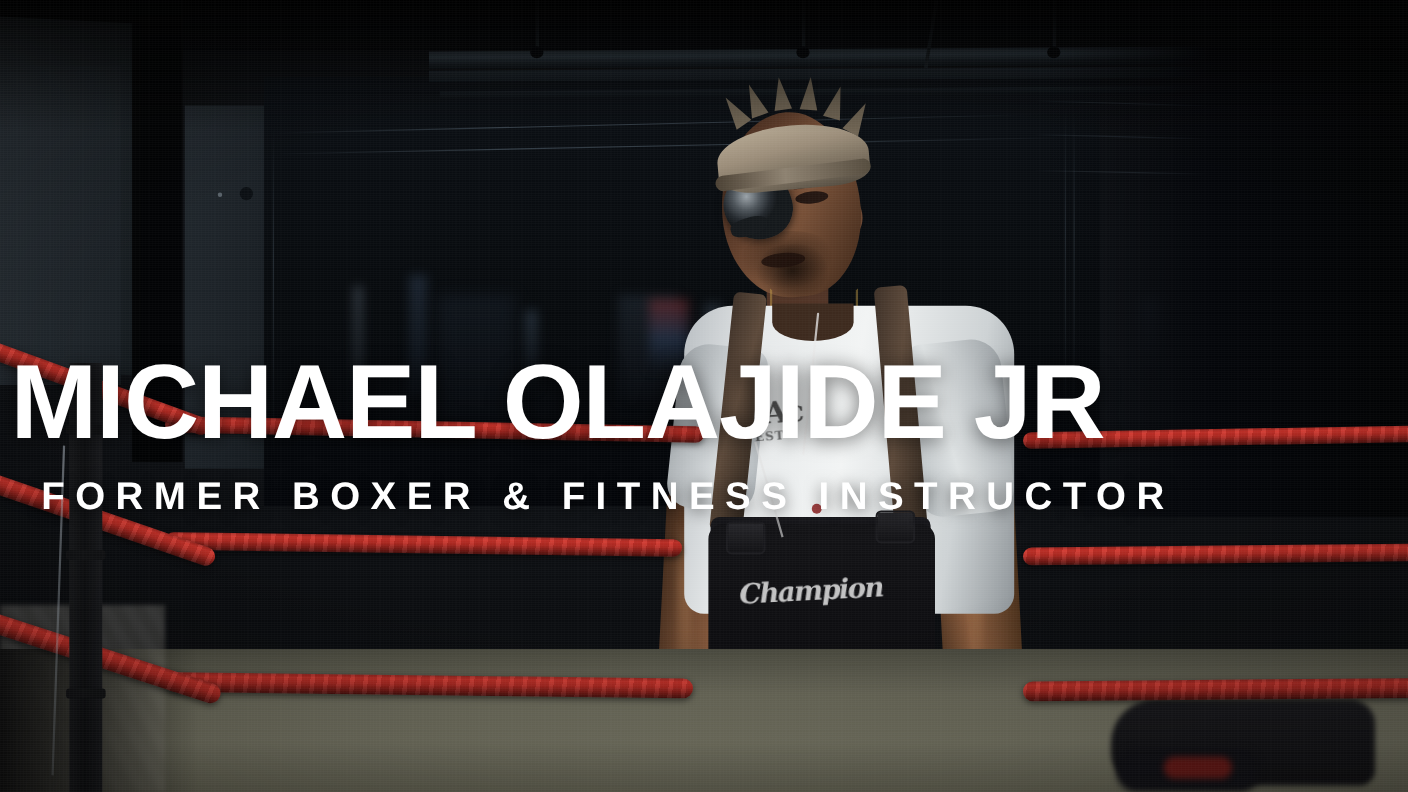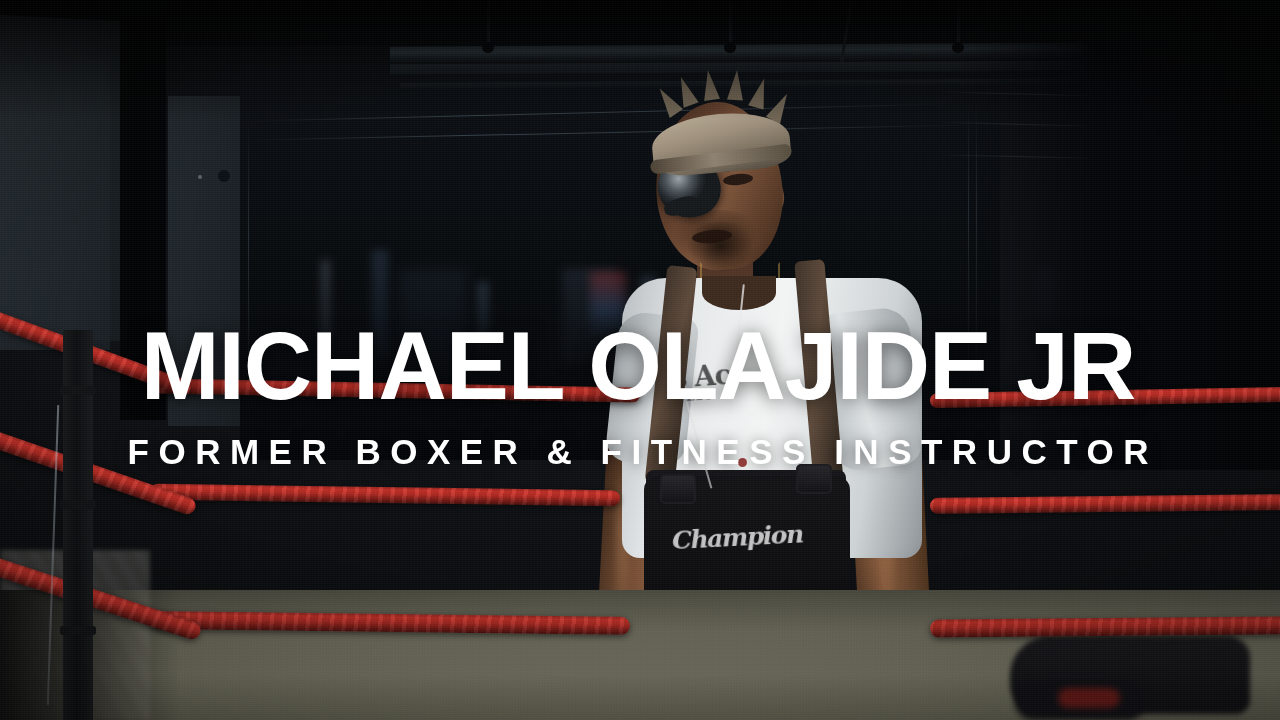--- a/index.html
+++ b/index.html
@@ -578,21 +578,21 @@
     background-image:
       repeating-linear-gradient(0deg, rgba(255,255,255,.4) 0 1px, rgba(0,0,0,0) 1px 2px),
       repeating-linear-gradient(90deg, rgba(255,255,255,.25) 0 1px, rgba(0,0,0,0) 1px 3px);
   }
 
   
   .overlay {
     position: absolute;
     left: 0; right: 4px;
     top: 318px;
-    text-align: center;
+    text-align: left;
     pointer-events: none;
   }
   .title {
     color: #ffffff;
     font-family: "Liberation Sans", sans-serif;
     font-weight: 700;
     font-size: 96px;
     line-height: 1;
     letter-spacing: -1px;
     white-space: nowrap;
@@ -603,20 +603,21 @@
     margin-top: 20px;
     color: #ffffff;
     font-family: "Liberation Sans", sans-serif;
     font-weight: 700;
     font-size: 35px;
     line-height: 1;
     letter-spacing: 9.5px;
     white-space: nowrap;
     text-indent: 9.5px;
     text-shadow: 0 2px 14px rgba(0,0,0,.55);
+    margin-left: 28px;
   }
 </style>
 </head>
 <body>
 
 <div id="stage">
 
   <div class="scene">
 
     <div class="bg-base"></div>

